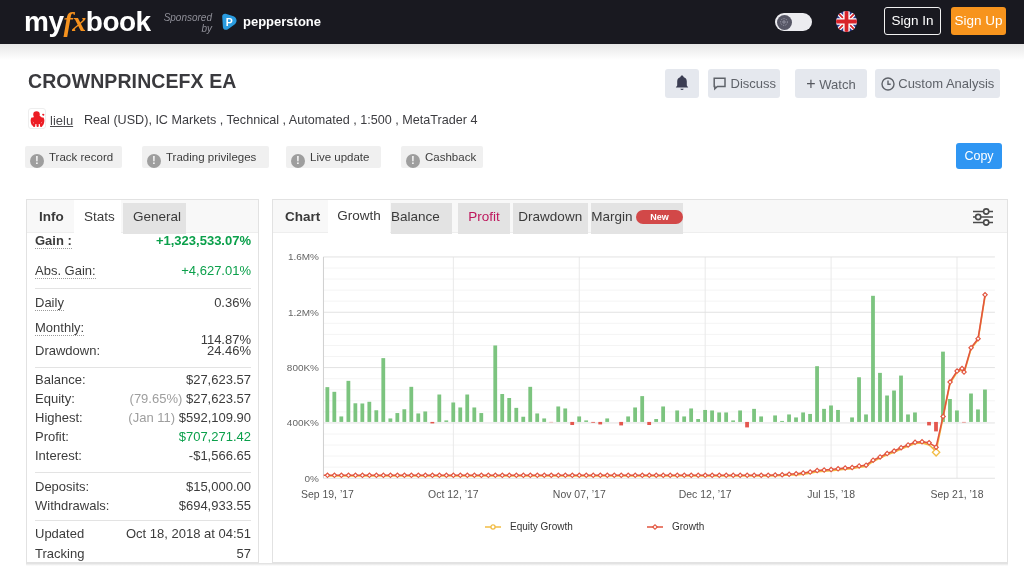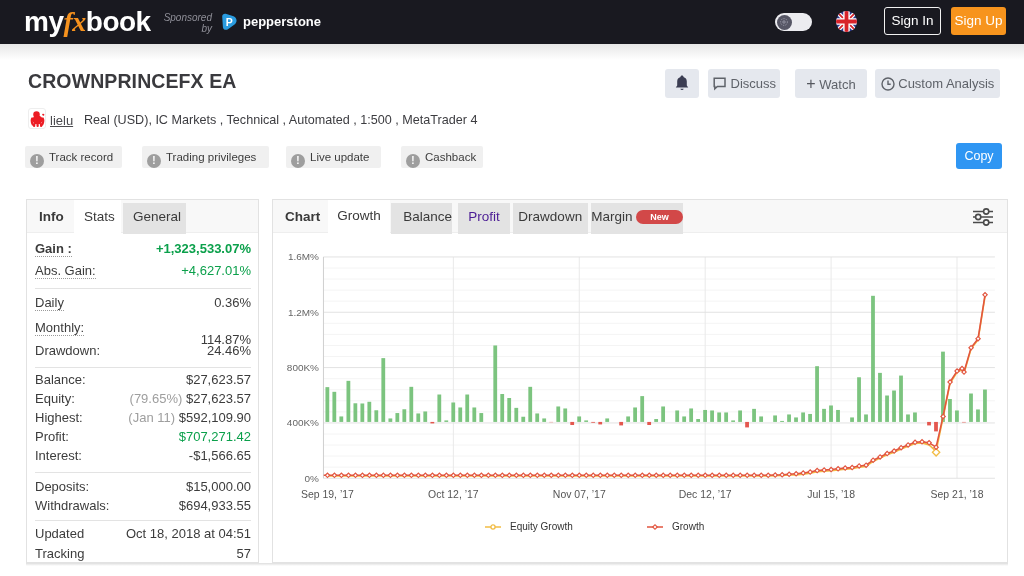--- a/index.html
+++ b/index.html
@@ -85,21 +85,21 @@
 <div class="abs" style="left:401px;top:146px;width:82px;height:22px;background:#f0f0f0;border-radius:2px;font-size:11.5px;color:#3c3c3c;line-height:22px"><span style="display:inline-block;width:14px;height:14px;background:#9e9e9e;border-radius:50%;color:#fff;font-size:10px;font-weight:bold;text-align:center;line-height:14px;vertical-align:-3px;margin:0 5px 0 5px">!</span>Cashback</div>
 <div class="abs" style="left:956px;top:143px;width:46px;height:26px;background:#2f96f3;border-radius:3px;color:#fff;font-size:12.5px;text-align:center;line-height:26px">Copy</div>
 
 <div class="abs" style="left:26px;top:199px;width:233px;height:364px;background:#fff;border:1px solid #e2e2e2">
   <div class="abs" style="left:0;top:0;right:0;height:33px;background:#f8f8f8;border-bottom:1px solid #eee"></div>
   <div class="abs" style="left:47px;top:0;width:47px;height:34px;background:#fff"></div>
   <div class="abs" style="left:96px;top:3px;width:63px;height:31px;background:#e3e3e3"></div>
   <div class="abs" style="left:12px;top:9px;font-size:13.5px;font-weight:bold;color:#3a3a3a">Info</div>
   <div class="abs" style="left:57px;top:9px;font-size:13.5px;color:#3a3a3a">Stats</div>
   <div class="abs" style="left:106px;top:9px;font-size:13.5px;color:#3a3a3a">General</div>
-<div style="position:absolute;left:8px;right:7px;top:40.0px;height:18px;line-height:18px;font-size:13px;color:#3c3c3c"><span style="font-weight:bold;"><span style="border-bottom:1px dotted #9a9a9a;">Gain :</span></span><span style="position:absolute;right:0;top:0;font-weight:bold;"><b style="color:#0ba04b">+1,323,533.07%</b></span></div>
+<div style="position:absolute;left:8px;right:7px;top:32px;height:18px;line-height:18px;font-size:13px;color:#3c3c3c"><span style="font-weight:bold;"><span style="border-bottom:1px dotted #9a9a9a;">Gain :</span></span><span style="position:absolute;right:0;top:0;font-weight:bold;"><b style="color:#0ba04b">+1,323,533.07%</b></span></div>
 <div style="position:absolute;left:8px;right:7px;top:62.0px;height:18px;line-height:18px;font-size:13px;color:#3c3c3c"><span style=""><span style="border-bottom:1px dotted #9a9a9a;">Abs. Gain:</span></span><span style="position:absolute;right:0;top:0;"><span style="color:#0ba04b">+4,627.01%</span></span></div>
 <div style="position:absolute;left:8px;right:7px;top:87.5px;border-top:1px solid #e3e3e3"></div>
 <div style="position:absolute;left:8px;right:7px;top:94.0px;height:18px;line-height:18px;font-size:13px;color:#3c3c3c"><span style=""><span style="border-bottom:1px dotted #9a9a9a;">Daily</span></span><span style="position:absolute;right:0;top:0;">0.36%</span></div>
 <div style="position:absolute;left:8px;right:7px;top:118.5px;height:18px;line-height:18px;font-size:13px;color:#3c3c3c"><span style=""><span style="border-bottom:1px dotted #9a9a9a;">Monthly:</span></span><span style="position:absolute;right:0;top:0;margin-top:12px;">114.87%</span></div>
 <div style="position:absolute;left:8px;right:7px;top:142.0px;height:18px;line-height:18px;font-size:13px;color:#3c3c3c"><span style=""><span style="">Drawdown:</span></span><span style="position:absolute;right:0;top:0;text-align:right;">24.46%</span></div>
 <div style="position:absolute;left:8px;right:7px;top:166.5px;border-top:1px solid #e3e3e3"></div>
 <div style="position:absolute;left:8px;right:7px;top:171.0px;height:18px;line-height:18px;font-size:13px;color:#3c3c3c"><span style=""><span style="">Balance:</span></span><span style="position:absolute;right:0;top:0;">$27,623.57</span></div>
 <div style="position:absolute;left:8px;right:7px;top:190.0px;height:18px;line-height:18px;font-size:13px;color:#3c3c3c"><span style=""><span style="">Equity:</span></span><span style="position:absolute;right:0;top:0;"><span style="color:#9e9e9e">(79.65%)</span> $27,623.57</span></div>
 <div style="position:absolute;left:8px;right:7px;top:209.0px;height:18px;line-height:18px;font-size:13px;color:#3c3c3c"><span style=""><span style="">Highest:</span></span><span style="position:absolute;right:0;top:0;"><span style="color:#9e9e9e">(Jan 11)</span> $592,109.90</span></div>
 <div style="position:absolute;left:8px;right:7px;top:228.0px;height:18px;line-height:18px;font-size:13px;color:#3c3c3c"><span style=""><span style="">Profit:</span></span><span style="position:absolute;right:0;top:0;"><span style="color:#0ba04b">$707,271.42</span></span></div>
@@ -109,22 +109,22 @@
 <div style="position:absolute;left:8px;right:7px;top:296.5px;height:18px;line-height:18px;font-size:13px;color:#3c3c3c"><span style=""><span style="">Withdrawals:</span></span><span style="position:absolute;right:0;top:0;">$694,933.55</span></div>
 <div style="position:absolute;left:8px;right:7px;top:320.0px;border-top:1px solid #e3e3e3"></div>
 <div style="position:absolute;left:8px;right:7px;top:324.5px;height:18px;line-height:18px;font-size:13px;color:#3c3c3c"><span style=""><span style="">Updated</span></span><span style="position:absolute;right:0;top:0;">Oct 18, 2018 at 04:51</span></div>
 <div style="position:absolute;left:8px;right:7px;top:344.5px;height:18px;line-height:18px;font-size:13px;color:#3c3c3c"><span style=""><span style="">Tracking</span></span><span style="position:absolute;right:0;top:0;">57</span></div>
 </div>
 
 <div class="abs" style="left:272px;top:199px;width:736px;height:364px;background:#fff;border:1px solid #e2e2e2">
   <div class="abs" style="left:0;top:0;right:0;height:33px;background:#f8f8f8;border-bottom:1px solid #eee"></div>
   <div class="abs" style="left:12px;top:9px;font-size:13.5px;font-weight:bold;color:#3a3a3a">Chart</div>
   <div class="abs" style="left:55px;top:0;width:62px;height:34px;background:#fff;text-align:center;line-height:32px;font-size:13.5px;color:#3a3a3a">Growth</div>
-  <div class="abs" style="left:118px;top:3px;width:61px;height:31px;background:#e3e3e3;text-align:right;line-height:27px;font-size:13.5px;color:#3a3a3a">Balance</div>
-  <div class="abs" style="left:185px;top:3px;width:52px;height:31px;background:#e3e3e3;text-align:center;line-height:27px;font-size:13.5px;color:#4c1d95">Profit</div>
+  <div class="abs" style="left:118px;top:3px;width:61px;height:31px;background:#e3e3e3;text-align:left;line-height:27px;font-size:13.5px;color:#3a3a3a">Balance</div>
+  <div class="abs" style="left:185px;top:3px;width:52px;height:31px;background:#e3e3e3;text-align:center;line-height:27px;font-size:13.5px;color:#be185d">Profit</div>
   <div class="abs" style="left:239.5px;top:3px;width:75.5px;height:31px;background:#e3e3e3;text-align:center;line-height:27px;font-size:13.5px;color:#3a3a3a">Drawdown</div>
   <div class="abs" style="left:318px;top:3px;width:92px;height:31px;background:#e3e3e3;text-align:center;line-height:27px;font-size:13.5px;color:#3a3a3a;white-space:nowrap">Margin&nbsp;<span style="display:inline-block;background:#d24848;color:#fff;font-size:9px;font-weight:bold;border-radius:8px;padding:2px 14px;vertical-align:1.5px;line-height:10px">New</span></div>
   <svg class="abs" style="left:699px;top:5px" width="22" height="24" viewBox="0 0 22 24" stroke="#4a4a4a" stroke-width="1.6" fill="none">
       <path d="M1 6.5 H11.4 M17 6.5 H21 M1 12 H3.4 M9 12 H21 M1 17.5 H11.4 M17 17.5 H21"></path>
       <circle cx="14.2" cy="6.5" r="2.6"></circle>
       <circle cx="6.2" cy="12" r="2.6"></circle>
       <circle cx="14.2" cy="17.5" r="2.6"></circle>
     </svg>
   <svg class="abs" style="left:0;top:33px" width="734" height="329" viewBox="0 0 736 330" font-family="Liberation Sans,sans-serif">
 <line x1="50.5" y1="35.1" x2="724.0" y2="35.1" stroke="#f4f4f4" stroke-width="1"></line>

